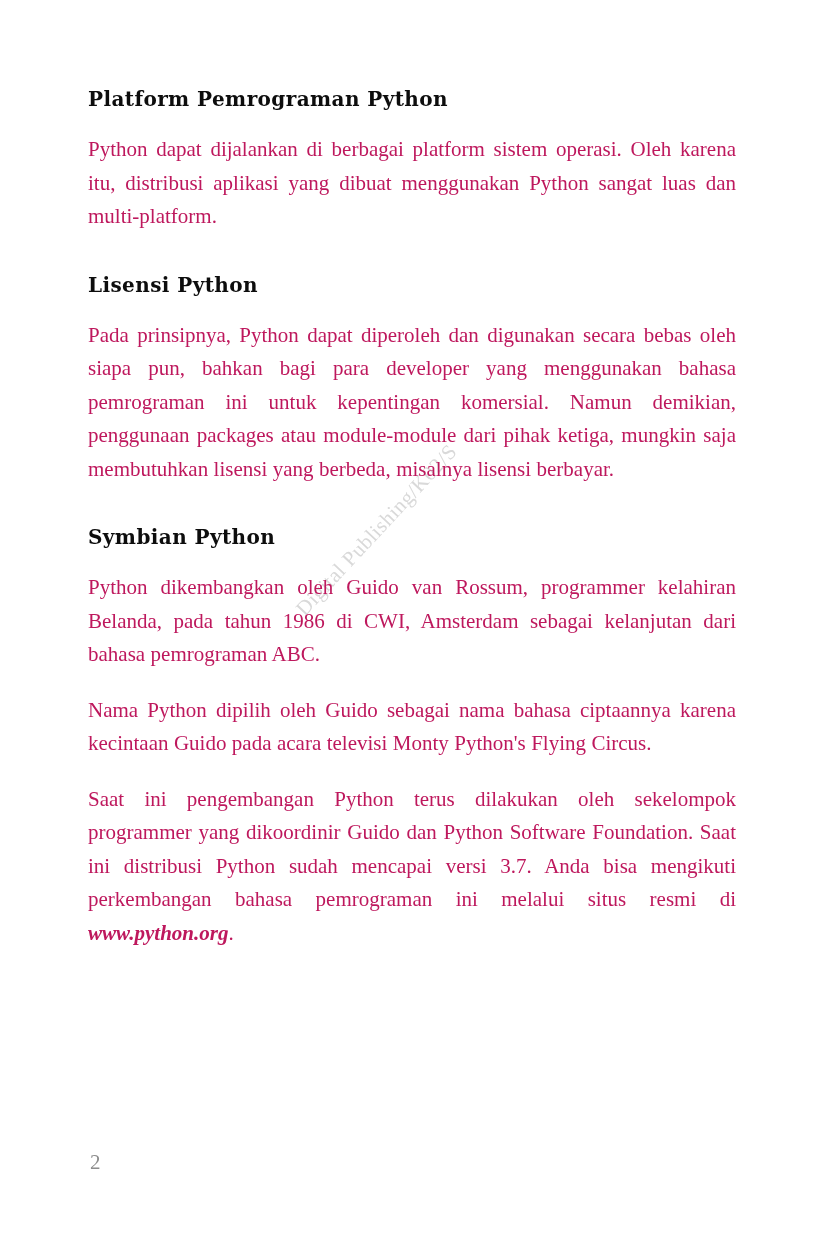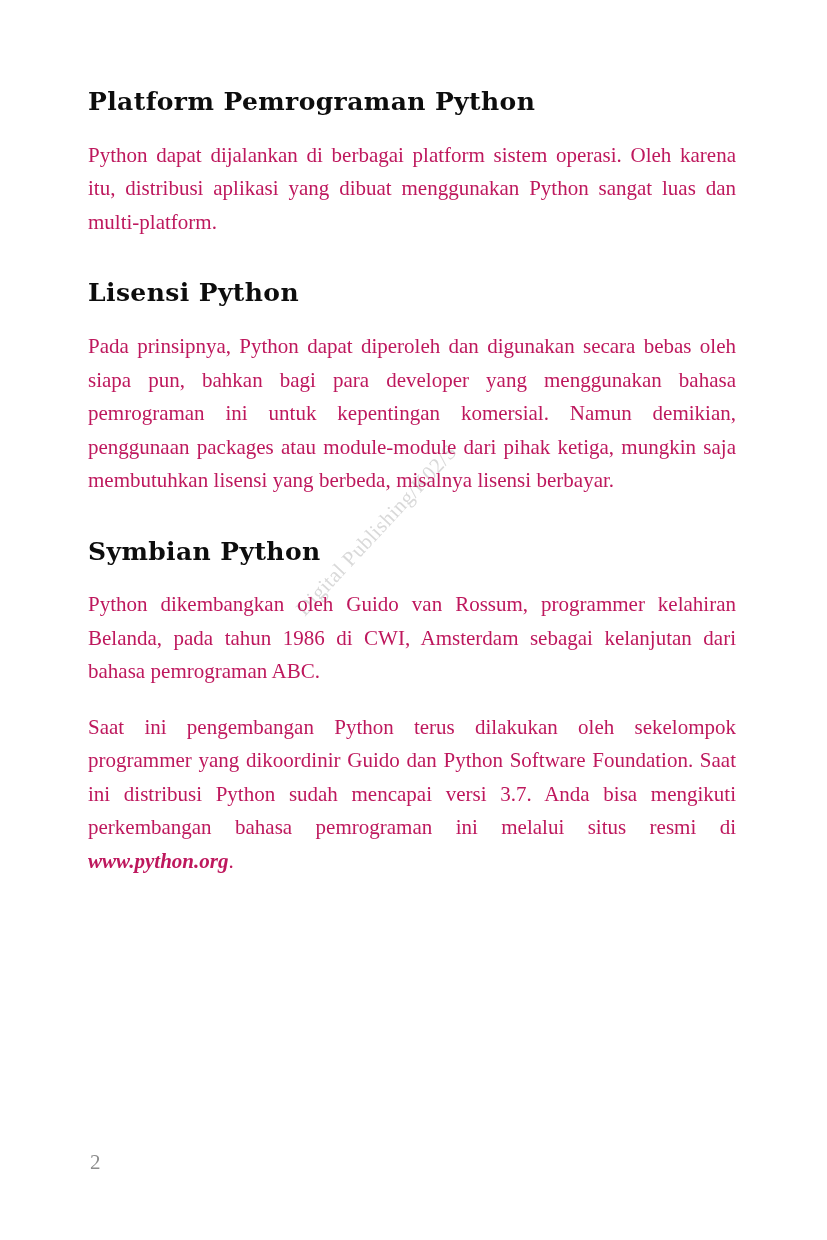--- a/index.html
+++ b/index.html
@@ -18,21 +18,21 @@
   }
   .content {
     position: absolute;
     left: 88px;
     top: 88px;
     width: 648px;
   }
   h2.section-heading {
     font-family: "DejaVu Serif", "Liberation Serif", serif;
     font-weight: bold;
-    font-size: 25px;
+    font-size: 20px;
     letter-spacing: 0.4px;
     margin: 0 0 22px 0;
     padding: 0;
     color: #0d0d0d;
     line-height: 1.15;
     -webkit-font-smoothing: none;
   }
   h2.section-heading.spaced-above {
     margin-top: 40px;
   }
@@ -91,20 +91,21 @@
 
 
     <h2 class="section-heading spaced-above">Lisensi Python</h2>
 
     <p class="body-text">Pada prinsipnya, Python dapat diperoleh dan digunakan secara bebas oleh siapa pun, bahkan bagi para developer yang menggunakan bahasa pemrograman ini untuk kepentingan komersial. Namun demikian, penggunaan packages atau module-module dari pihak ketiga, mungkin saja membutuhkan lisensi yang berbeda, misalnya lisensi berbayar.</p>
 
     <h2 class="section-heading spaced-above">Symbian Python</h2>
 
     <p class="body-text">Python dikembangkan oleh Guido van Rossum, programmer kelahiran Belanda, pada tahun 1986 di CWI, Amsterdam sebagai kelanjutan dari bahasa pemrograman ABC.</p>
 
+    <p class="body-text">Nama Python dipilih oleh Guido sebagai nama bahasa ciptaannya karena kecintaan Guido pada acara televisi Monty Python's Flying Circus.</p>
 
     <p class="body-text"><span>Saat ini pengembangan Python terus dilakukan oleh sekelompok programmer yang dikoordinir Guido dan Python Software Foundation. Saat ini distribusi Python sudah mencapai versi 3.7. Anda bisa mengikuti perkembangan bahasa pemrograman ini melalui situs resmi di </span><span class="bold-italic-link">www.python.org</span><span>.</span></p>
 
   </div>
 
   <div class="page-number">2</div>
 
 </div>
 
 </body></html>

